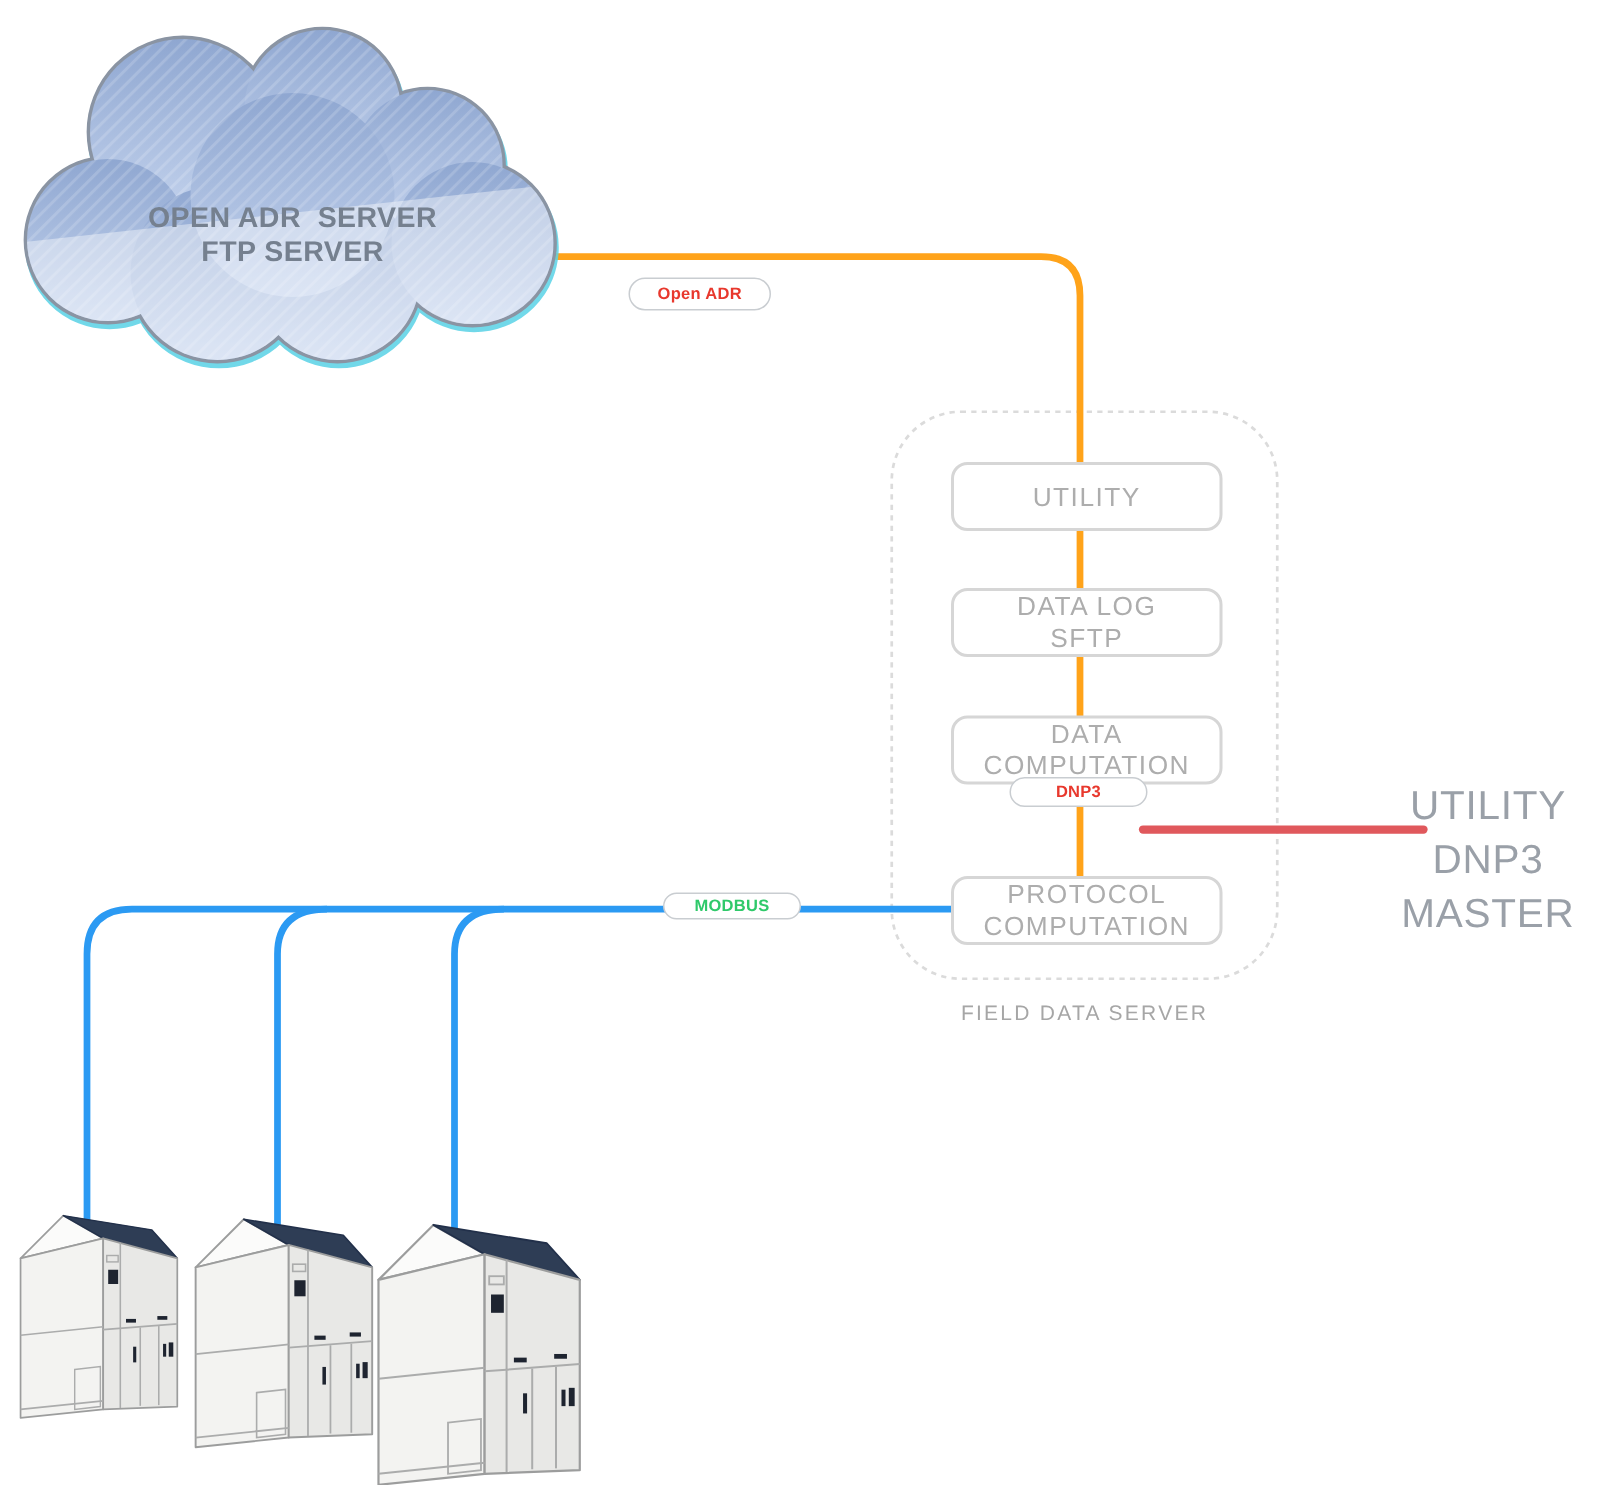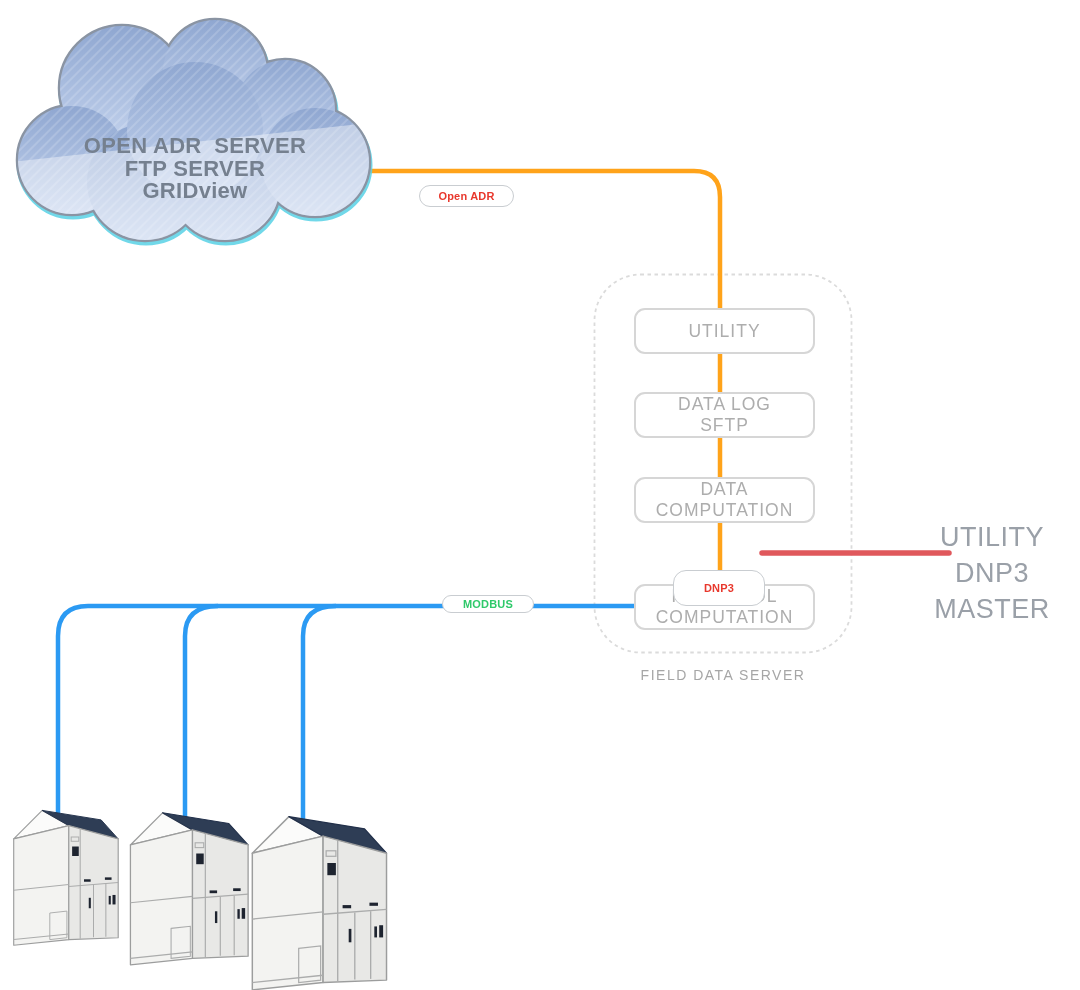--- a/index.html
+++ b/index.html
@@ -14,28 +14,28 @@
   .canvas{position:absolute;left:0;top:0;width:1080px;height:990px;background:#fff;}
   svg{display:block;}
   .connectors{position:absolute;left:0;top:0;z-index:2;}
   .wire{fill:none;}
   .wire-orange{stroke:var(--orange);stroke-width:4.5px;}
   .wire-blue{stroke:var(--blue);stroke-width:4.5px;}
   .wire-red{stroke:var(--red-line);stroke-width:5.5px;stroke-linecap:round;}
   .fds-outline{fill:none;stroke:var(--dashed-border);stroke-width:1.8px;stroke-dasharray:3.5 3.5;}
   .cloud-svg{position:absolute;left:10px;top:10px;z-index:3;}
   .cloud-label{position:absolute;left:30px;top:135px;width:330px;z-index:4;
-    text-align:center;color:var(--cloud-text);font-size:22px;font-weight:bold;
+    text-align:center;color:var(--cloud-text);font-size:19px;font-weight:bold;
     line-height:22.5px;letter-spacing:.3px;}
   .cloud-label div{white-space:pre;}
   .pill{position:absolute;z-index:5;background:#fff;border:1.5px solid #C9CDD1;
     border-radius:13px;display:flex;align-items:center;justify-content:center;
     font-size:11px;font-weight:bold;letter-spacing:.2px;}
   .pill-openadr{left:419px;top:185px;width:95px;height:22px;color:var(--red-text);}
-  .pill-dnp3{left:673px;top:570px;width:92px;height:36px;color:var(--red-text);}
+  .pill-dnp3{left:673px;top:518px;width:92px;height:20px;color:var(--red-text);}
   .pill-modbus{left:442px;top:595px;width:92px;height:18px;color:var(--green-text);}
   .block{position:absolute;left:634px;width:181px;height:46px;z-index:4;
     background:#fff;border:2.5px solid var(--box-border);border-radius:11px;
     display:flex;align-items:center;justify-content:center;text-align:center;
     color:var(--box-text);font-size:17.5px;letter-spacing:1px;line-height:21px;
     white-space:pre-line;}
   .block-backhaul{top:308px;}
   .block-datalog{top:392px;}
   .block-datacomp{top:477px;}
   .block-protocol{top:584px;}
@@ -100,21 +100,20 @@
     <use href="#puffs" transform="translate(1,3)" fill="none" stroke="#59D2E6" stroke-width="5" opacity="0.85"></use>
     <use href="#puffs" fill="none" stroke="#8A94A3" stroke-width="4.5"></use>
     <use href="#puffs" fill="url(#cg)"></use>
     <rect x="0" y="0" width="368" height="242" fill="url(#stripes)" clip-path="url(#cloudclip)"></rect>
     <polygon points="0,152 368,112 368,242 0,242" fill="#ffffff" opacity="0.40" clip-path="url(#cloudclip)"></polygon>
   </svg>
 
   <div class="cloud-label">
     <div>OPEN ADR  SERVER</div>
     <div>FTP SERVER</div>
-    <div>GRIDview</div>
   </div>
 
   <div class="pill pill-openadr">
     <span>Open ADR</span>
   </div>
   <div class="pill pill-dnp3">
     <span>DNP3</span>
   </div>
   <div class="pill pill-modbus">
     <span>MODBUS</span>

